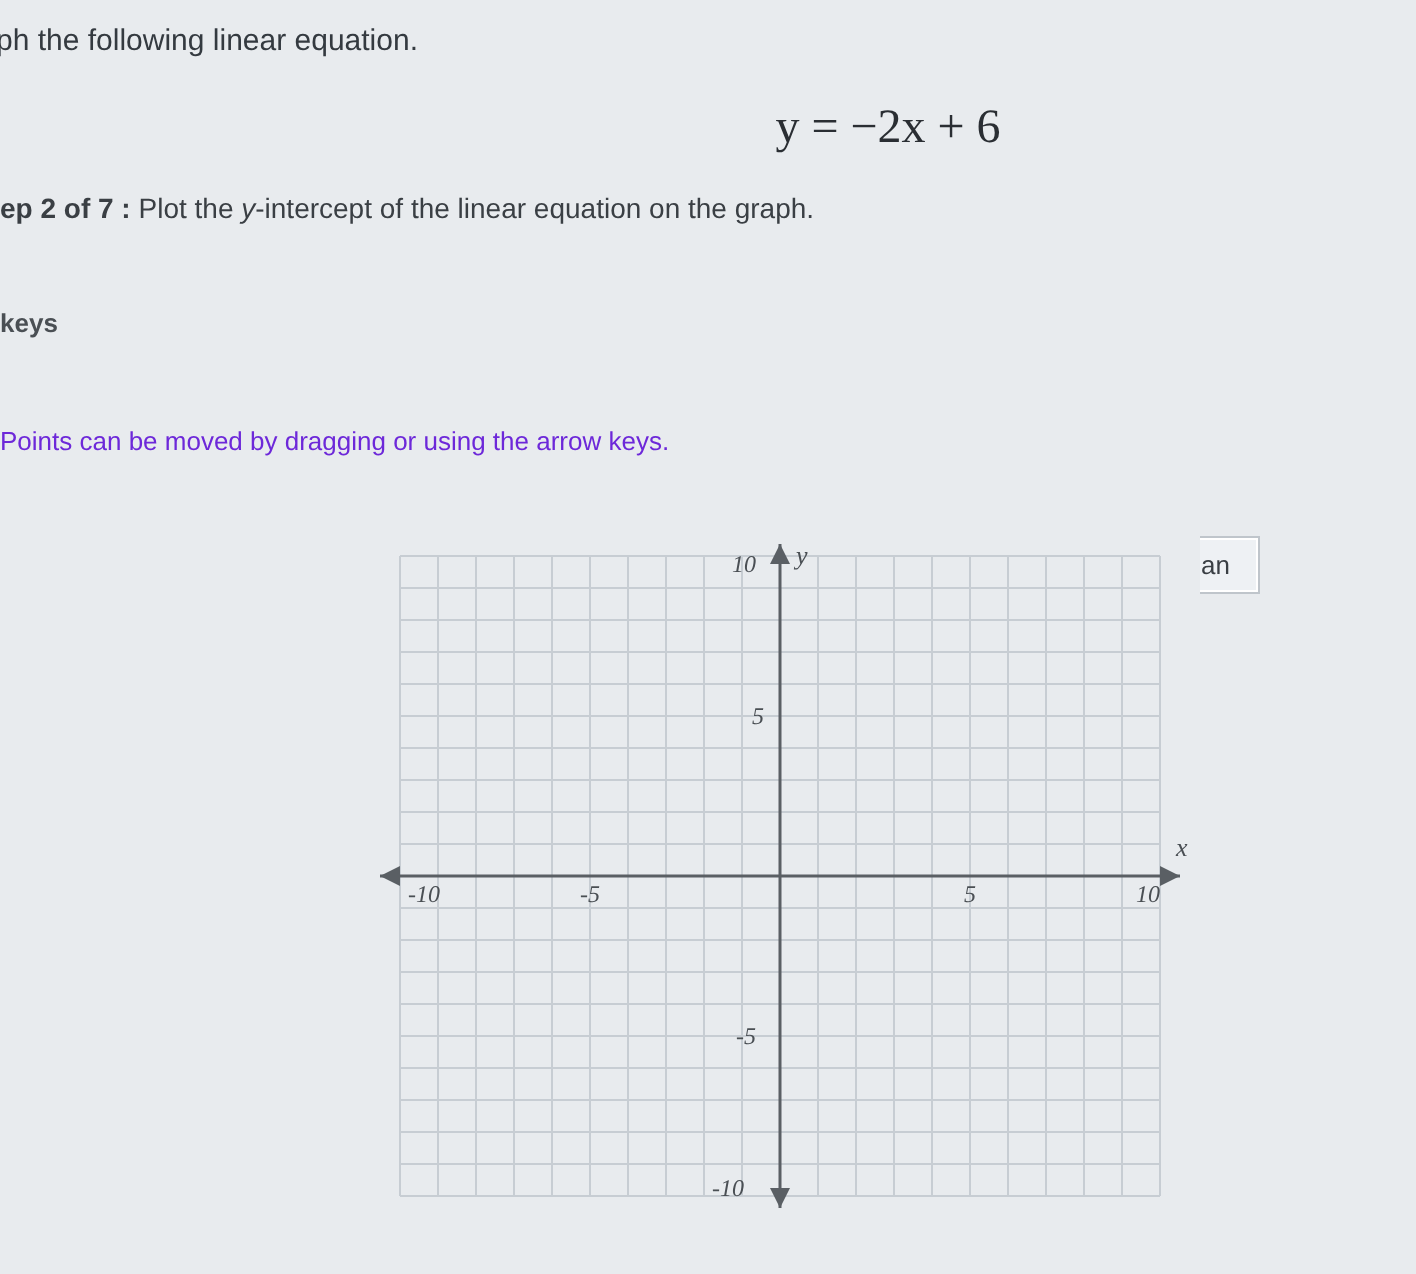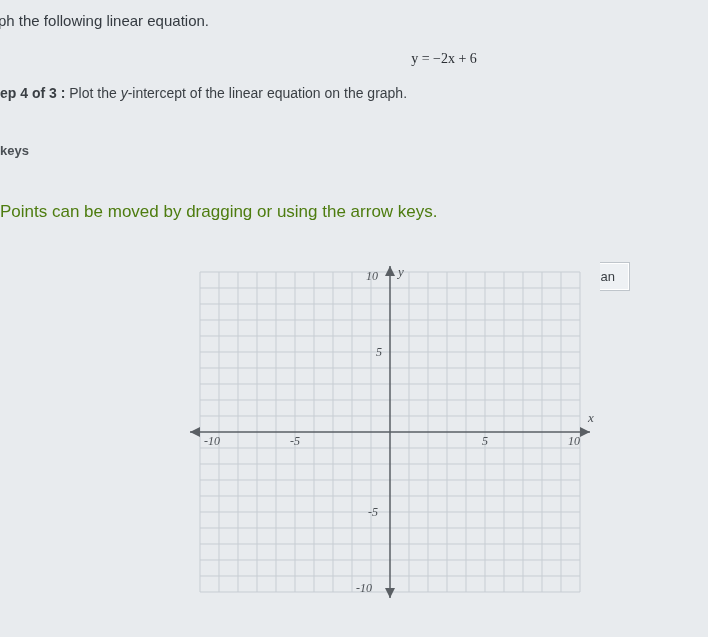--- a/index.html
+++ b/index.html
@@ -21,41 +21,41 @@
   }
   .instruction {
     font-size: 15px;
     color: #343a40;
     padding: 4px 0 4px 0;
     margin-left: -2px;
   }
   .equation {
     text-align: center;
     font-family: "Times New Roman", serif;
-    font-size: 14px;
+    font-size: 24px;
     color: #2a2e33;
     margin: 18px 0 18px 0;
     padding-left: 180px;
   }
   .step-line {
     font-size: 14px;
     color: #3a3f44;
     margin: 4px 0 4px 0;
   }
   .step-line b { font-weight: bold; }
   .step-line i { font-style: italic; }
   .answer-label {
     font-size: 13px;
     font-weight: bold;
     color: #4a4f54;
     margin: 42px 0 0 0;
   }
   .points-hint {
-    font-size: 17px;
-    color: #4d7c0f;
+    font-size: 13px;
+    color: #6d28d9;
     margin: 44px 0 0 0;
   }
   .graph-wrap {
     position: relative;
     margin: 6px 0 0 180px;
     width: 480px;
   }
   .zoom-btn {
     position: absolute;
     top: 0;
@@ -95,21 +95,21 @@
 </head>
 <body>
 
 <div class="page">
 
   <div class="instruction">ph the following linear equation.</div>
 
   <div class="equation">y = −2x + 6</div>
 
   <div class="step-line">
-    <b>ep 4 of 3 :</b>
+    <b>ep 2 of 7 :</b>
     <span> Plot the <i>y</i>-intercept of the linear equation on the graph.</span>
   </div>
 
   <div class="answer-label">keys</div>
 
   <div class="points-hint">Points can be moved by dragging or using the arrow keys.</div>
 
   <div class="graph-wrap">
 
     <button class="zoom-btn">Enable Zoom/Pan</button>

